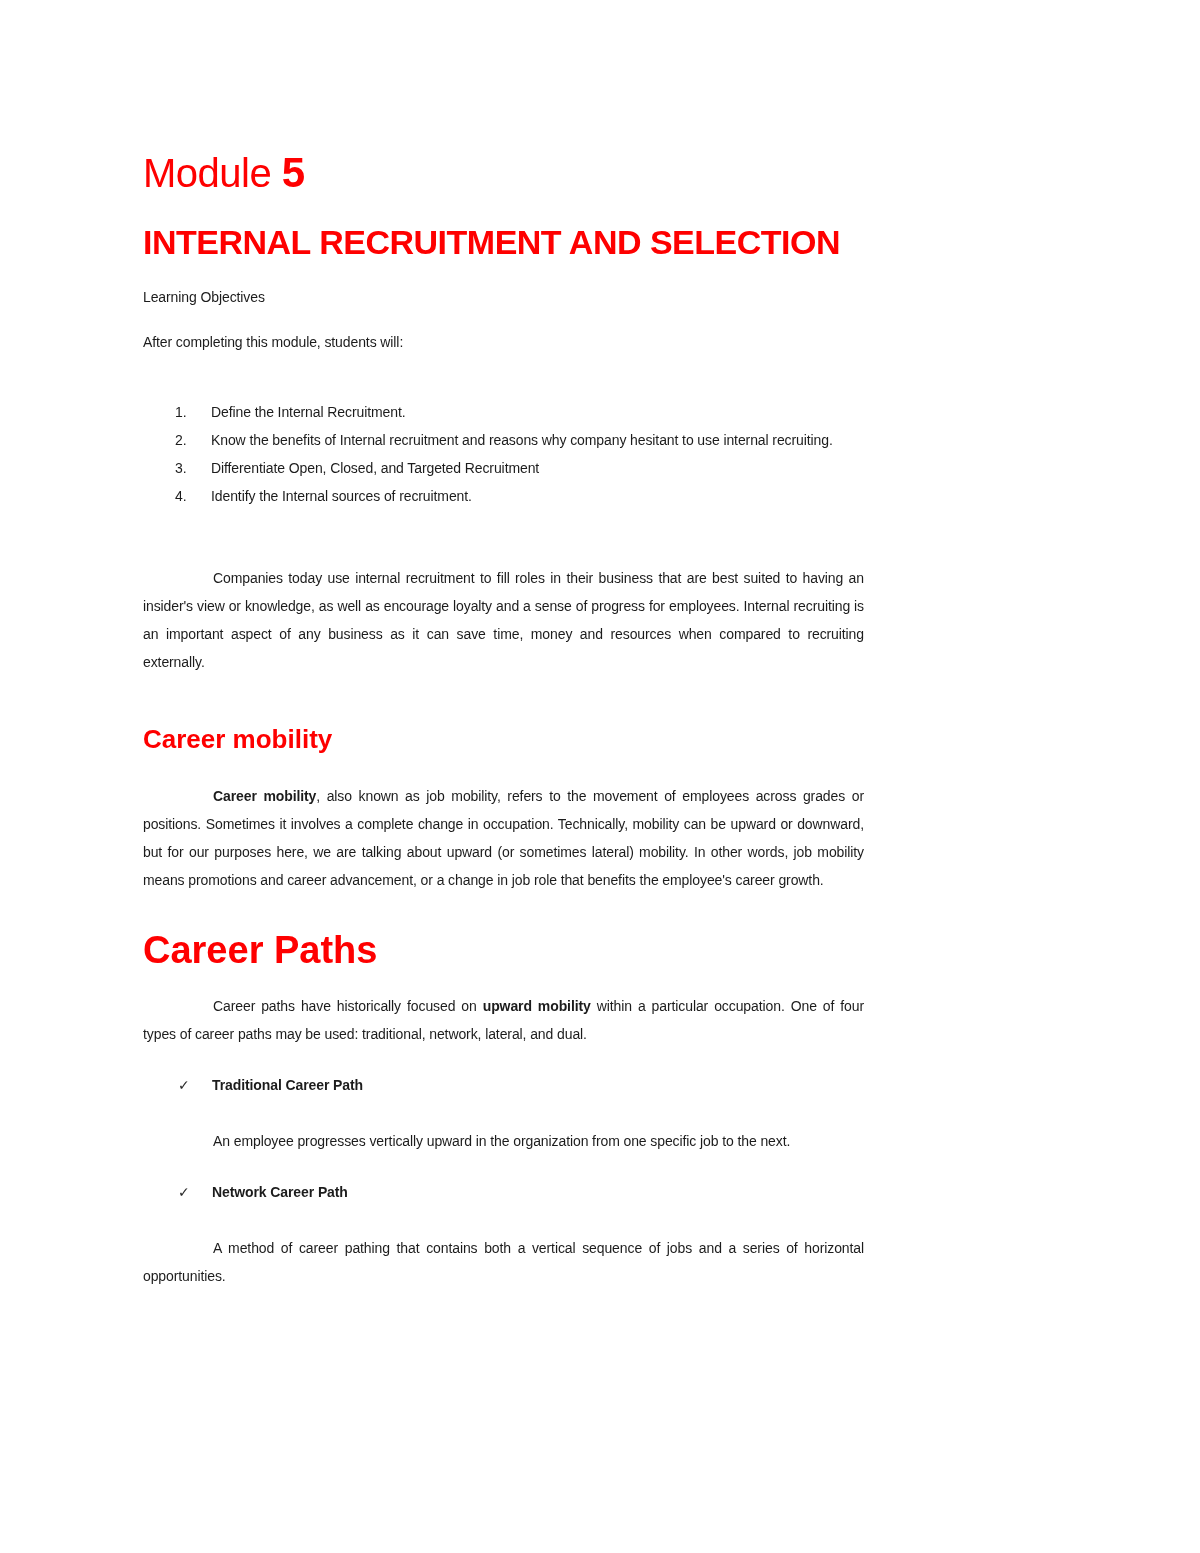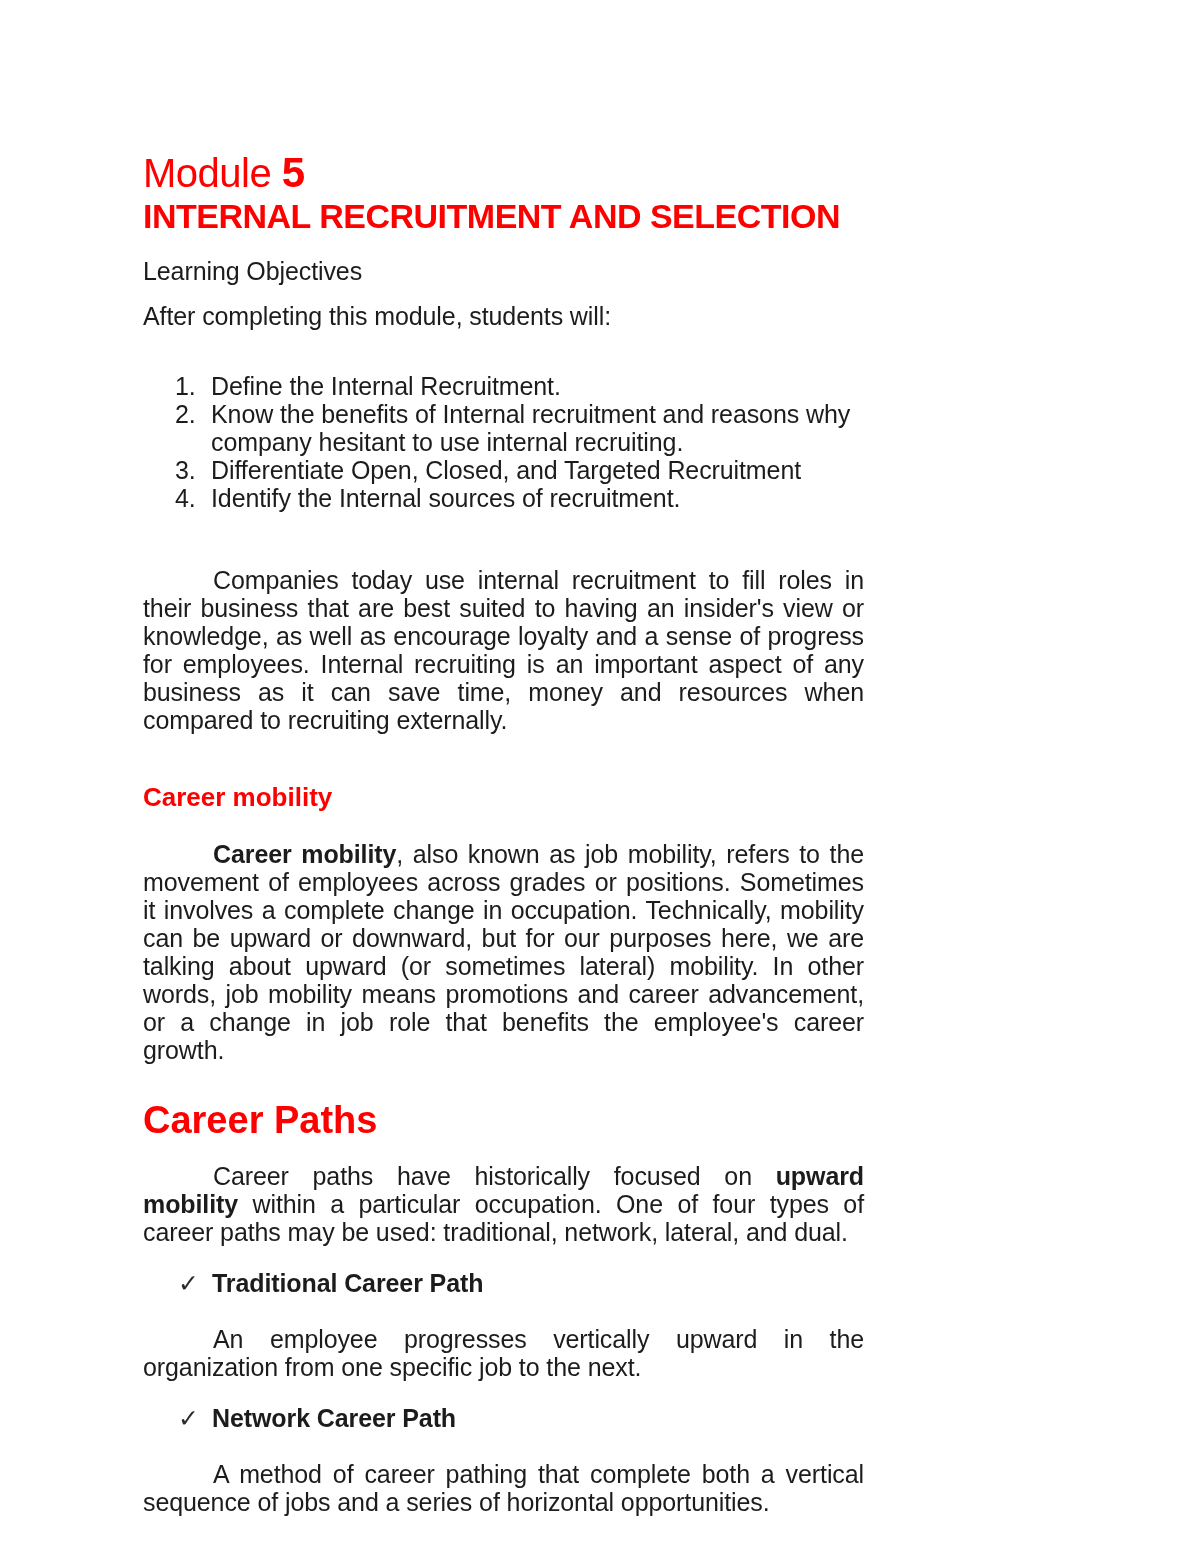--- a/index.html
+++ b/index.html
@@ -19,28 +19,29 @@
     font-size: 40px;
     line-height: 46px;
     font-weight: 400;
     letter-spacing: -0.5px;
   }
   .module-heading .module-number {
     font-weight: 700;
     font-size: 42px;
   }
   .doc-title {
+    margin-top: 26px;
     color: #fe0000;
     font-size: 34px;
     line-height: 40px;
     font-weight: 700;
     letter-spacing: -0.5px;
   }
   .body-text {
-    font-size: 25px;
+    font-size: 14px;
     line-height: 28px;
     letter-spacing: -0.1px;
   }
   .subheading { margin-top: 21px; }
   .lead { margin-top: 17px; }
   .objectives { margin-top: 42px; padding-left: 32px; }
   .objective-row { display: flex; }
   .objective-num { width: 36px; flex-shrink: 0; }
   .objective-text { flex: 1; }
   .para {
@@ -127,15 +128,15 @@
     <span>Traditional Career Path</span>
   </div>
 
   <p class="body-text para item-desc">An employee progresses vertically upward in the organization from one specific job to the next.</p>
 
   <div class="body-text check-item">
     <span class="check-icon">✓</span>
     <span>Network Career Path</span>
   </div>
 
-  <p class="body-text para item-desc">A method of career pathing that complete both a vertical sequence of jobs and a series of horizontal opportunities.</p>
+  <p class="body-text para item-desc">A method of career pathing that contains both a vertical sequence of jobs and a series of horizontal opportunities.</p>
 
 </div>
 
 </body></html>

